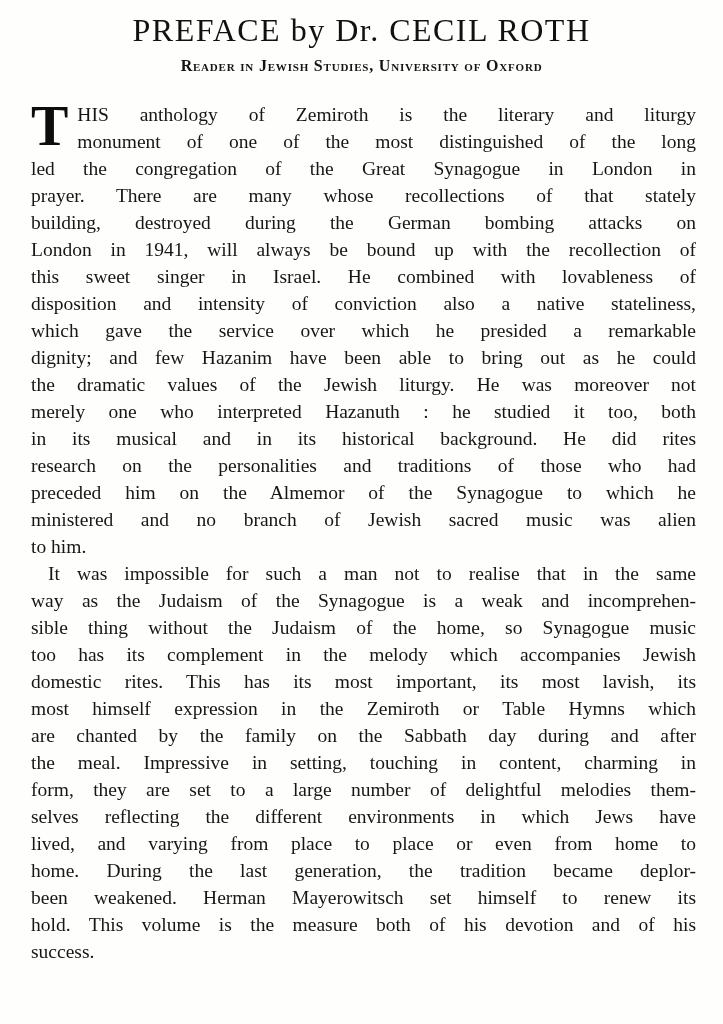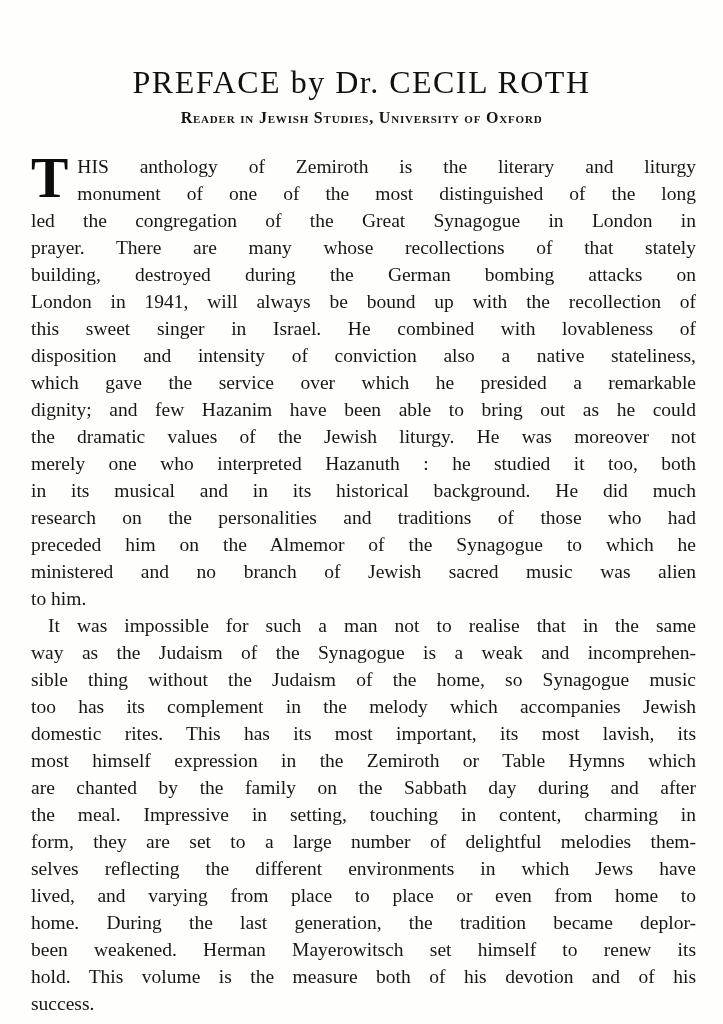--- a/index.html
+++ b/index.html
@@ -10,22 +10,21 @@
   body {
     width: 723px;
     height: 1024px;
     overflow: hidden;
     font-family: "Liberation Serif", serif;
     color: #161616;
     background: #fefefd;
     position: relative;
   }
   .page {
-    padding-top: 28px;
-    margin-top: 36px;
+    padding-top: 12px;
   }
   .page-title {
     margin: 0;
     text-align: center;
     font-size: 32px;
     font-weight: normal;
     letter-spacing: 1.5px;
     color: #111;
   }
   .page-subtitle {
@@ -82,21 +81,21 @@
         <div class="line">led the congregation of the Great Synagogue in London in</div>
         <div class="line">prayer. There are many whose recollections of that stately</div>
         <div class="line">building, destroyed during the German bombing attacks on</div>
         <div class="line">London in 1941, will always be bound up with the recollection of</div>
         <div class="line">this sweet singer in Israel. He combined with lovableness of</div>
         <div class="line">disposition and intensity of conviction also a native stateliness,</div>
         <div class="line">which gave the service over which he presided a remarkable</div>
         <div class="line">dignity; and few Hazanim have been able to bring out as he could</div>
         <div class="line">the dramatic values of the Jewish liturgy. He was moreover not</div>
         <div class="line">merely one who interpreted Hazanuth : he studied it too, both</div>
-        <div class="line">in its musical and in its historical background. He did much</div>
+        <div class="line">in its musical and in its historical background. He did rites</div>
         <div class="line">research on the personalities and traditions of those who had</div>
         <div class="line">preceded him on the Almemor of the Synagogue to which he</div>
         <div class="line">ministered and no branch of Jewish sacred music was alien</div>
         <div class="line last">to him.</div>
       </div>
       <div class="paragraph">
         <div class="line indent">It was impossible for such a man not to realise that in the same</div>
         <div class="line">way as the Judaism of the Synagogue is a weak and incomprehen-</div>
         <div class="line">sible thing without the Judaism of the home, so Synagogue music</div>
         <div class="line">too has its complement in the melody which accompanies Jewish</div>

